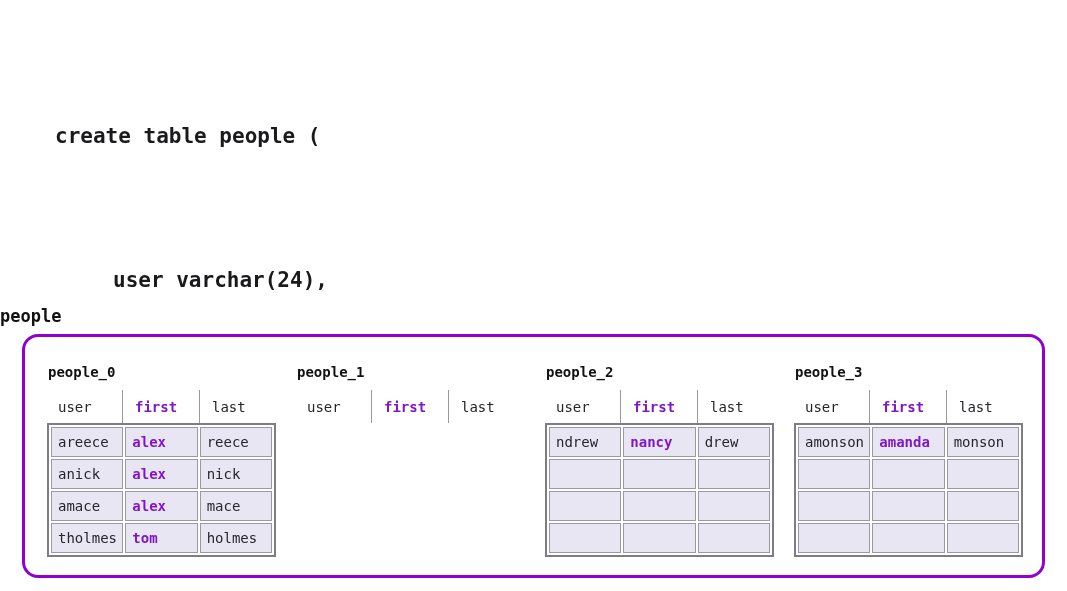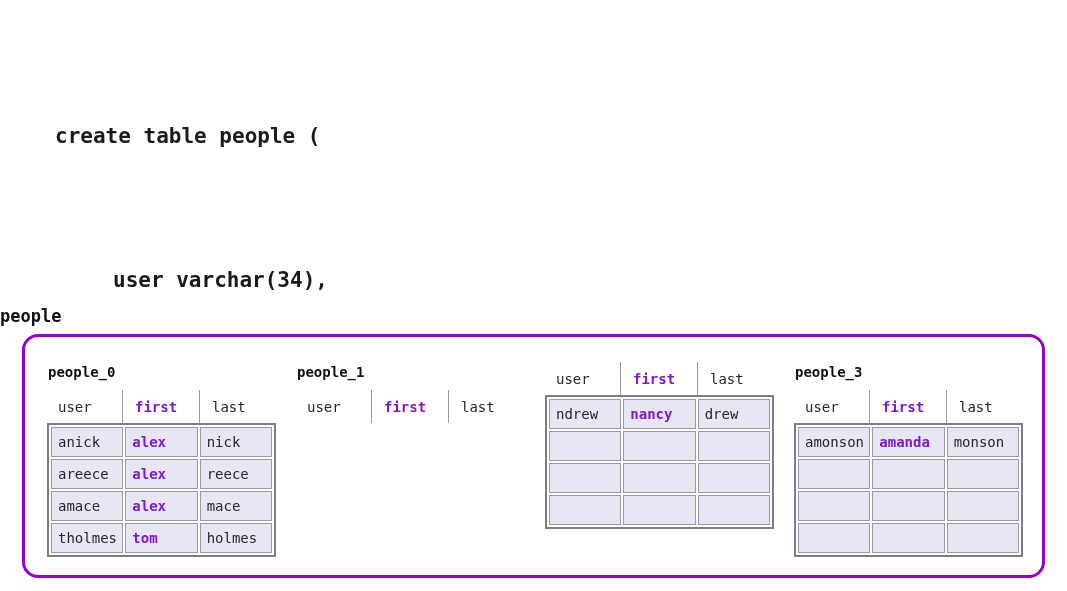--- a/index.html
+++ b/index.html
@@ -75,21 +75,21 @@
     font-size:14px;color:var(--text-color);
     vertical-align:middle;overflow:hidden;white-space:nowrap;
   }
   table.body td.key{color:var(--purple-text);font-weight:bold;}
 </style>
 </head>
 <body>
 
 <div class="code">
   <div class="code-line">create table people (</div>
-  <div class="code-line indent">user varchar(34),</div>
+  <div class="code-line indent">user varchar(24),</div>
   <div class="code-line indent">first varchar(24),</div>
   <div class="code-line indent">last varchar(24),</div>
   
   
 </div>
 
 <div class="diagram-title">people</div>
 
 <div class="shard-box">
   <div class="shards">
@@ -97,30 +97,30 @@
     <div class="shard">
       <div class="shard-title">people_0</div>
       <div class="hdr">
         <div class="hcell">user</div>
         <div class="hcell key">first</div>
         <div class="hcell">last</div>
       </div>
       <table class="body">
         <tbody>
             <tr>
+          <td>areece</td>
+          <td class="key">alex</td>
+          <td>reece</td>
+        </tr>
+        <tr>
           <td>anick</td>
           <td class="key">alex</td>
           <td>nick</td>
         </tr>
         <tr>
-          <td>areece</td>
-          <td class="key">alex</td>
-          <td>reece</td>
-        </tr>
-        <tr>
           <td>amace</td>
           <td class="key">alex</td>
           <td>mace</td>
         </tr>
         <tr>
           <td>tholmes</td>
           <td class="key">tom</td>
           <td>holmes</td>
         </tr>
       </tbody>
@@ -130,20 +130,21 @@
     <div class="shard">
       <div class="shard-title">people_1</div>
       <div class="hdr">
         <div class="hcell">user</div>
         <div class="hcell key">first</div>
         <div class="hcell">last</div>
       </div>
     </div>
 
     <div class="shard">
+      <div class="shard-title">people_2</div>
       <div class="hdr">
         <div class="hcell">user</div>
         <div class="hcell key">first</div>
         <div class="hcell">last</div>
       </div>
       <table class="body">
         <tbody>
             <tr>
           <td>ndrew</td>
           <td class="key">nancy</td>

